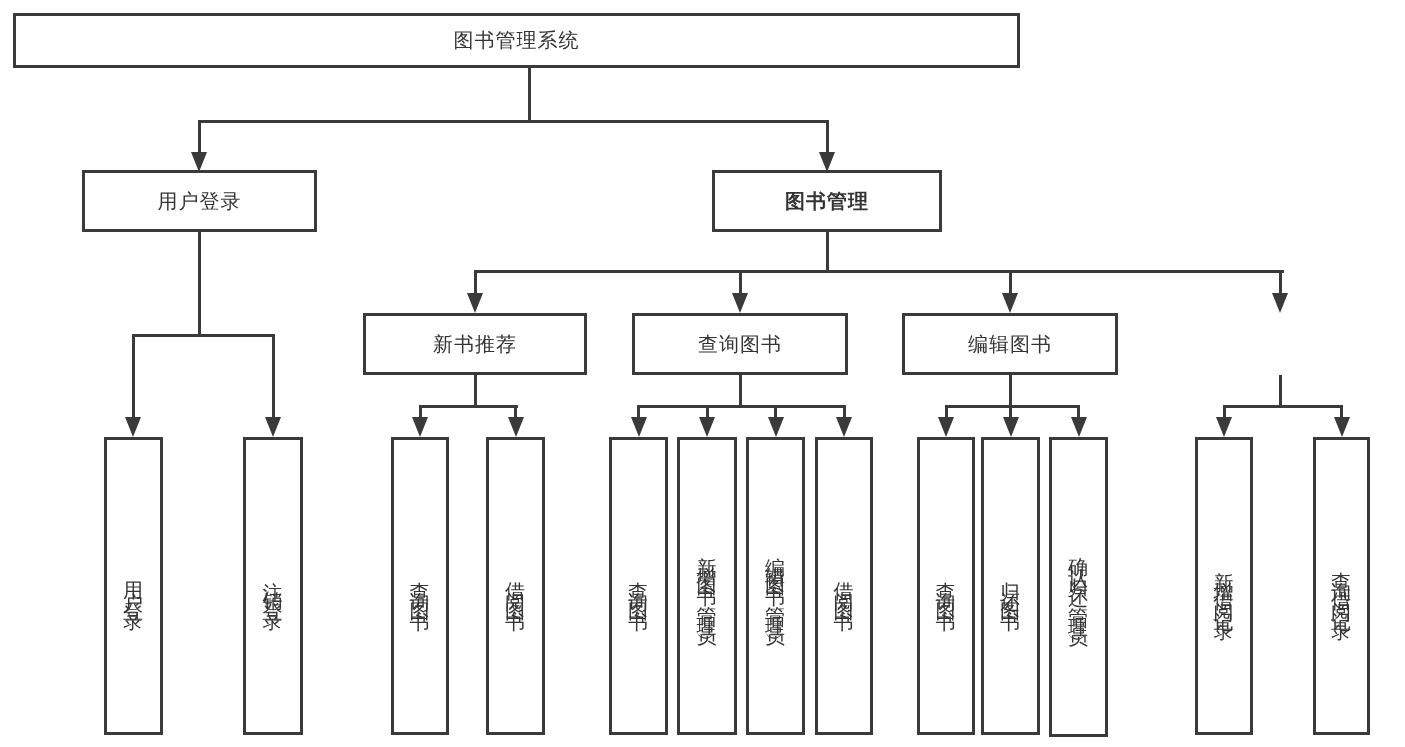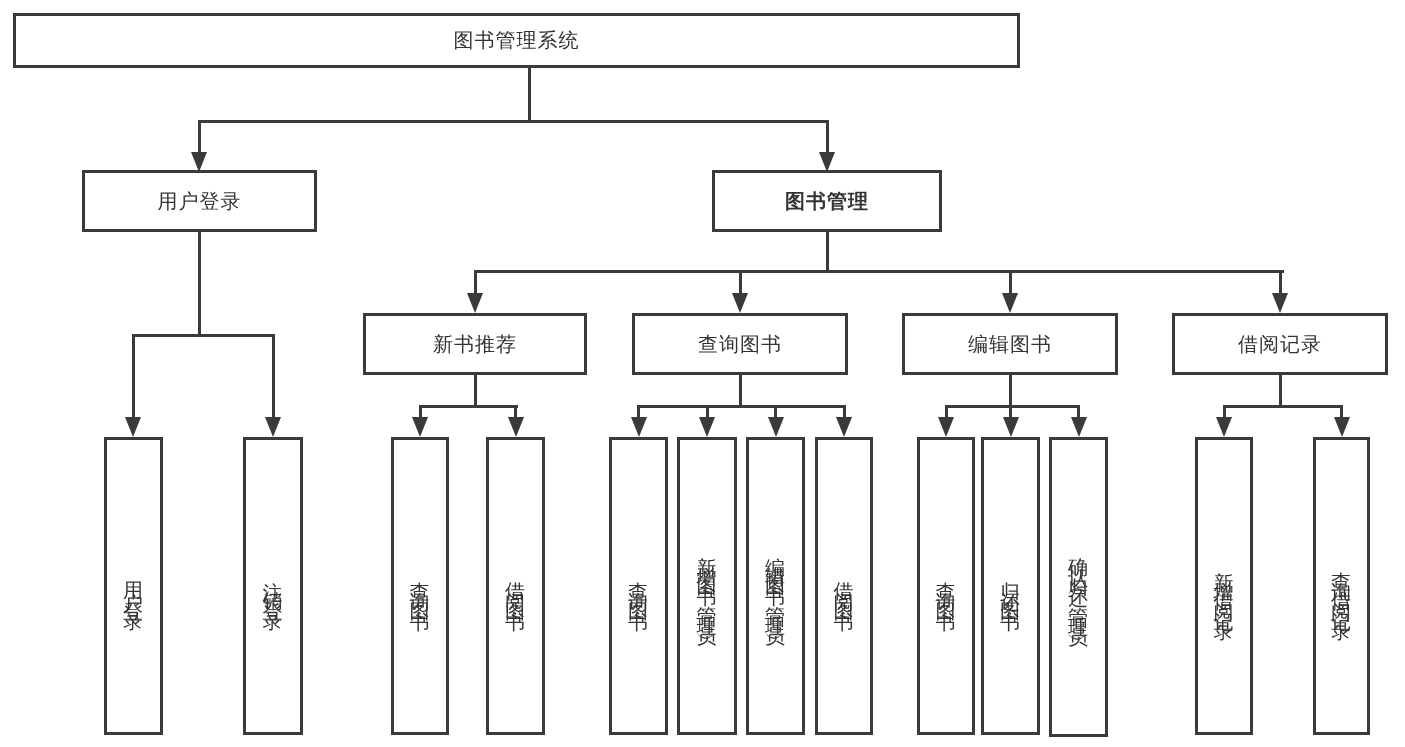--- a/index.html
+++ b/index.html
@@ -103,23 +103,20 @@
   </div>
 
   <div class="box h" style="left:632px;top:313px;width:216px;height:62px;">
     <span>查询图书</span>
   </div>
 
   <div class="box h" style="left:902px;top:313px;width:216px;height:62px;">
     <span>编辑图书</span>
   </div>
 
-  <div class="box h" style="left:1172px;top:313px;width:216px;height:62px;">
-    <span>借阅记录</span>
-  </div>
 
   <div class="box v" style="left:104px;top:437px;width:59px;height:298px;">
     <span>用户登录</span>
   </div>
   <div class="box v" style="left:243px;top:437px;width:60px;height:298px;">
     <span>注销登录</span>
   </div>
 
   <div class="box v" style="left:391px;top:437px;width:58px;height:298px;">
     <span>查询图书</span>

